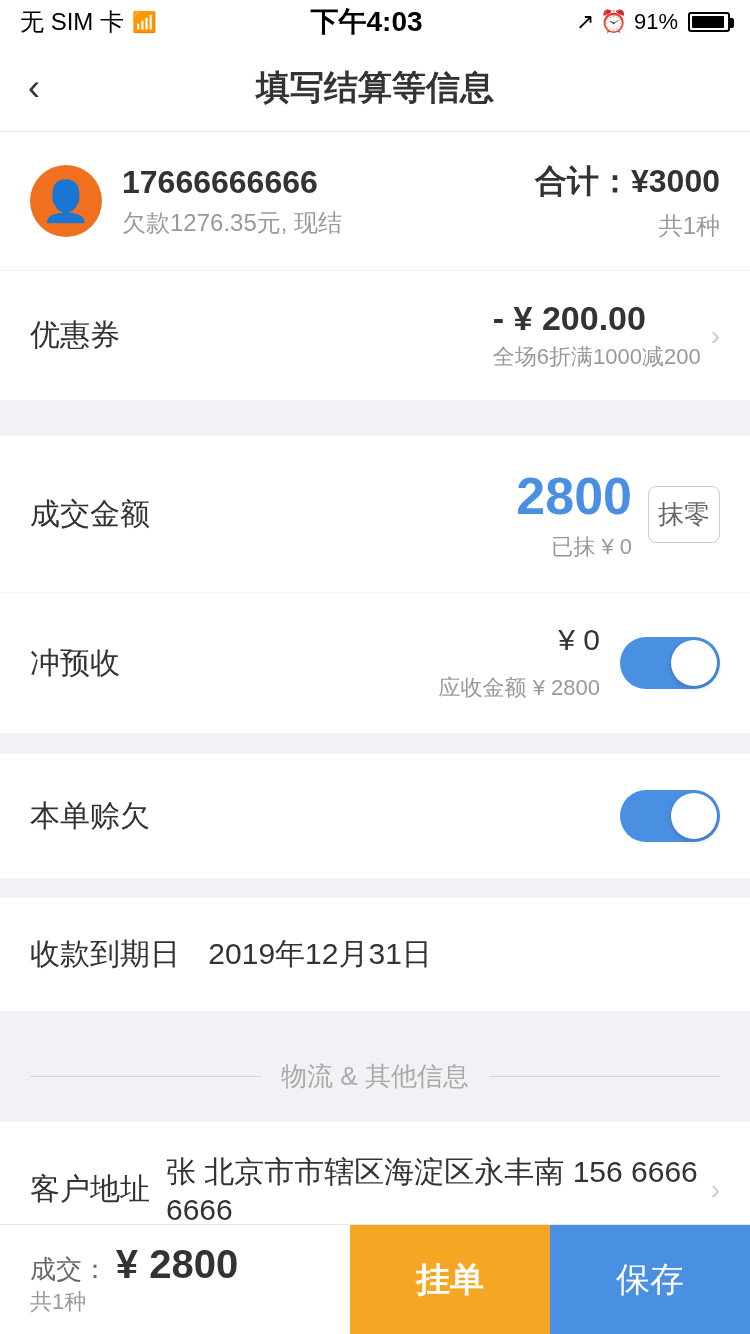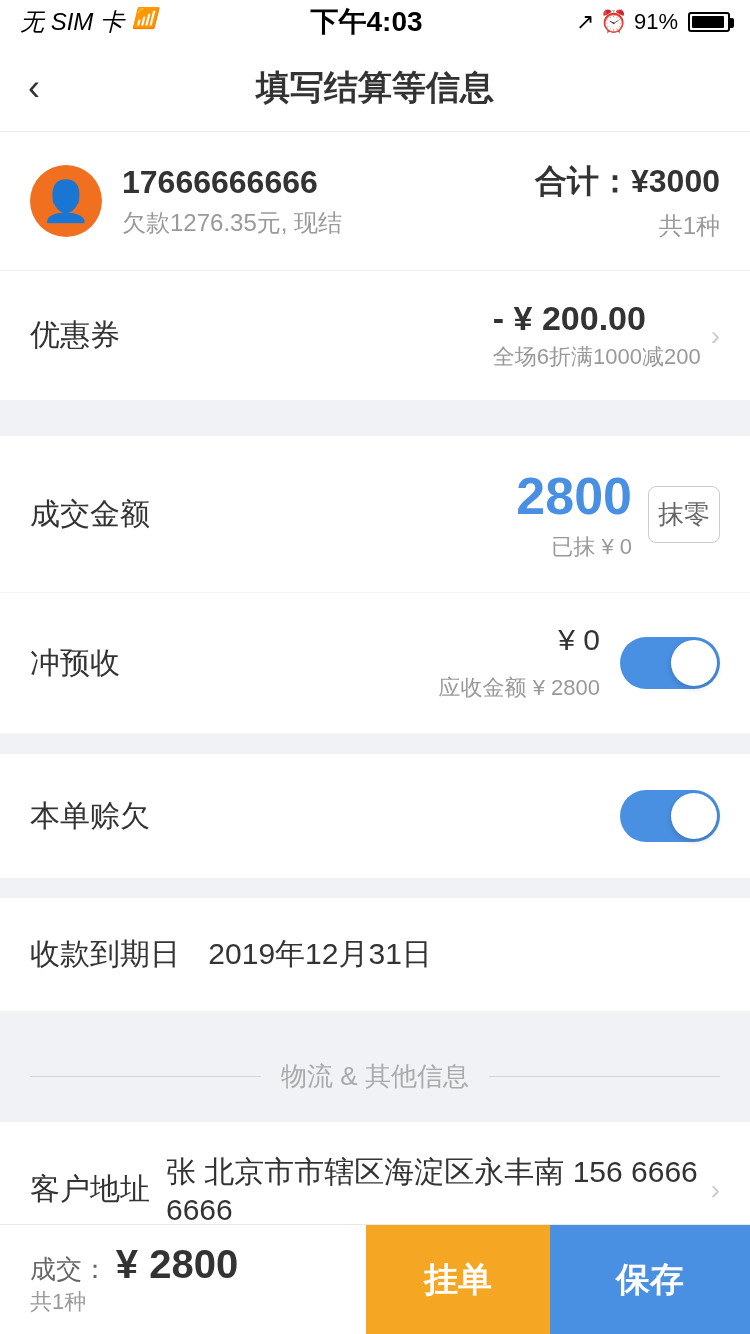--- a/index.html
+++ b/index.html
@@ -19,21 +19,21 @@
       width: 100%;
       height: 44px;
       background: #fff;
       display: flex;
       align-items: center;
       justify-content: space-between;
       padding: 0 20px;
       font-size: 24px;
       color: #000;
     }
-    .status-left { display: flex; align-items: flex-start; gap: 8px; font-style: italic; }
+    .status-left { display: flex; align-items: center; gap: 8px; }
     .status-center { font-weight: 600; font-size: 28px; }
     .status-right { display: flex; align-items: center; gap: 6px; font-size: 22px; }
     .wifi-icon { font-size: 20px; }
     .battery-icon {
       display: inline-block;
       width: 42px; height: 20px;
       border: 2px solid #000;
       border-radius: 3px;
       position: relative;
       margin-left: 4px;
@@ -240,33 +240,33 @@
       flex: 1;
       display: flex;
       flex-direction: column;
       justify-content: center;
       padding: 0 30px;
     }
     .footer-deal { font-size: 26px; color: #666; }
     .footer-amount { font-size: 40px; font-weight: 700; color: #333; }
     .footer-count { font-size: 22px; color: #999; }
     .footer-btn-hold {
-      width: 184px;
+      width: 200px;
       height: 110px;
       background: #f5a623;
       display: flex; align-items: center; justify-content: center;
       font-size: 34px; font-weight: 600; color: #fff;
       cursor: pointer;
     }
     .footer-btn-save {
       width: 200px;
       height: 110px;
       background: #4a90e2;
       display: flex; align-items: center; justify-content: center;
-      font-size: 34px; font-weight: 700; color: #fff;
+      font-size: 34px; font-weight: 400; color: #fff;
       cursor: pointer;
     }
   </style>
 </head>
 <body>
 
 <div class="status-bar">
   <div class="status-left">
     <span>无 SIM 卡</span>
     <span class="wifi-icon">📶</span>

